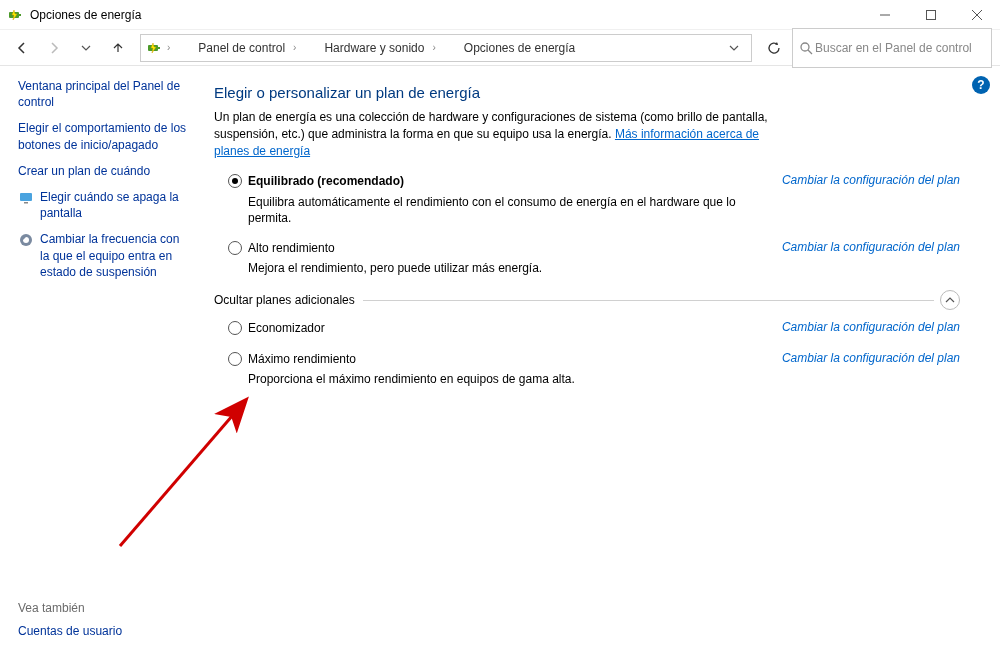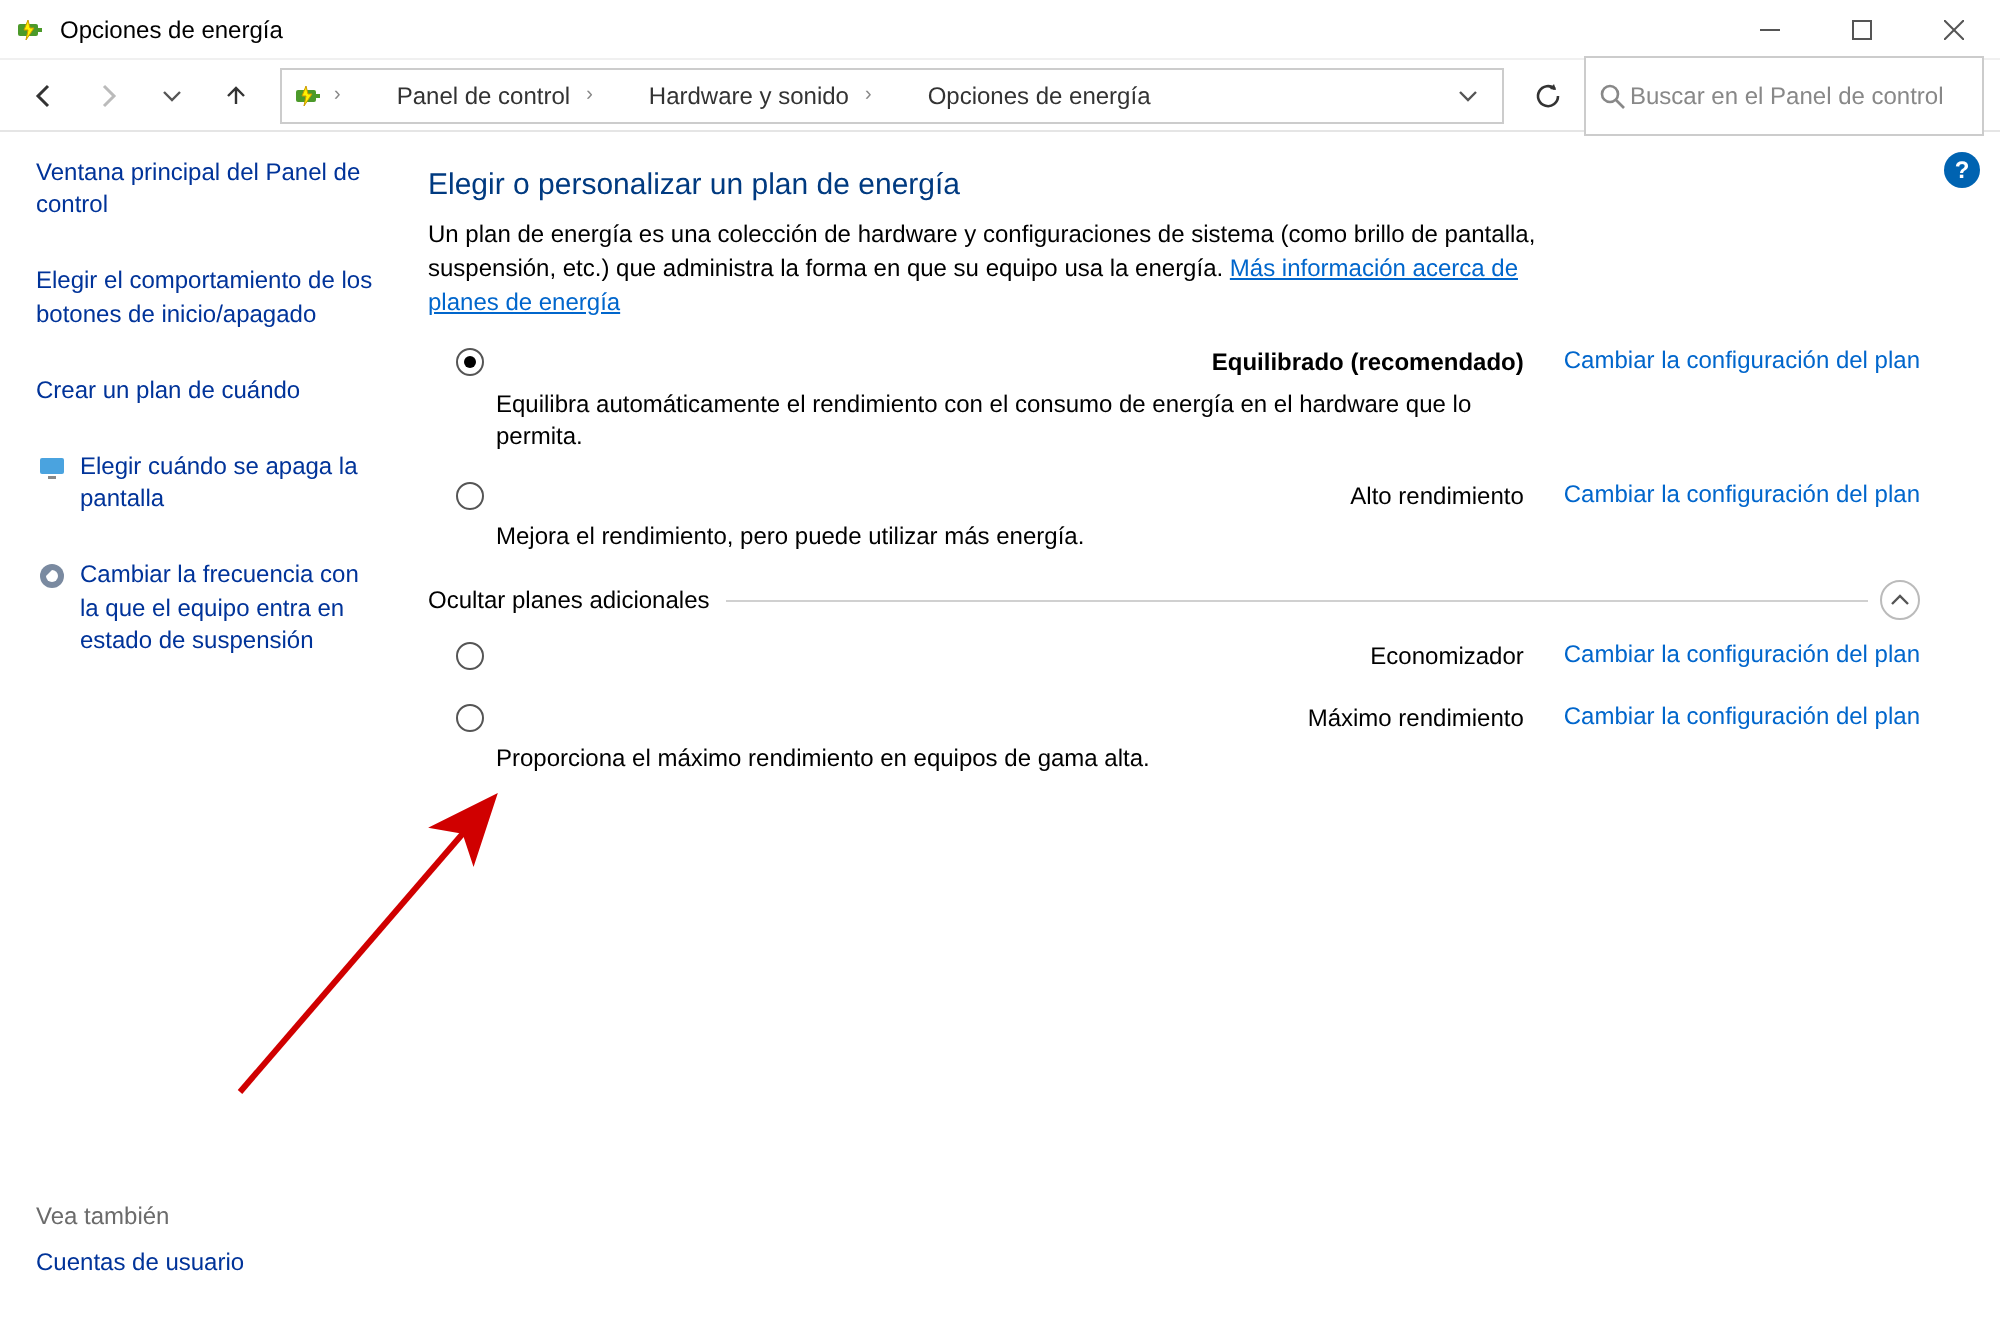--- a/index.html
+++ b/index.html
@@ -94,21 +94,21 @@
   .content {
     display: flex;
     height: calc(661px - 30px - 36px);
     position: relative;
   }
   .sidebar {
     width: 200px;
     padding: 12px 10px 10px 18px;
     display: flex;
     flex-direction: column;
-    gap: 22px;
+    gap: 10px;
   }
   .sidebar .link {
     color: #003399;
     font-size: 12px;
     line-height: 1.35;
     cursor: pointer;
   }
   .sidebar .link.with-icon {
     display: flex; gap: 6px; align-items: flex-start;
   }
@@ -209,28 +209,28 @@
     content: "";
     width: 6px; height: 6px;
     border-radius: 50%;
     background: #000;
   }
   .plan-name {
     font-size: 12px;
     color: #000;
     flex: 1;
     line-height: 1.35;
-    text-align: right;
   }
   .plan-name.bold { font-weight: 600; }
   .plan-link {
     color: #0066cc;
     font-size: 12px;
     white-space: nowrap;
     margin-left: 20px;
+    font-style: italic;
   }
   .plan-desc {
     color: #000;
     font-size: 12px;
     line-height: 1.35;
     margin: 4px 0 0 20px;
     max-width: 500px;
   }
 
   

